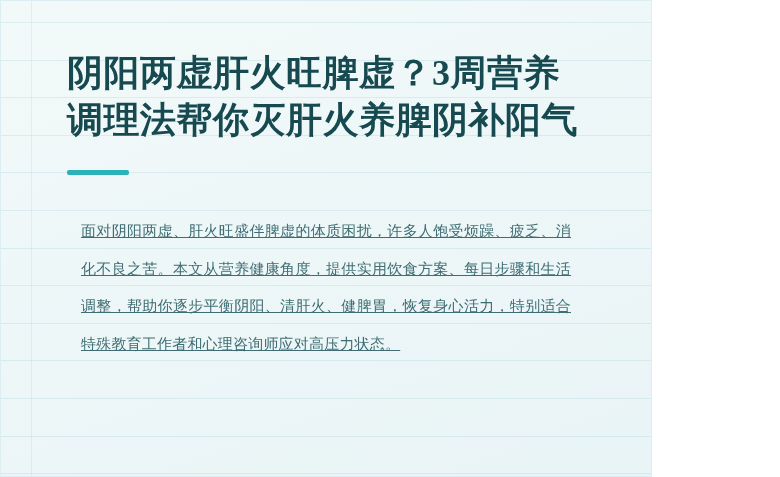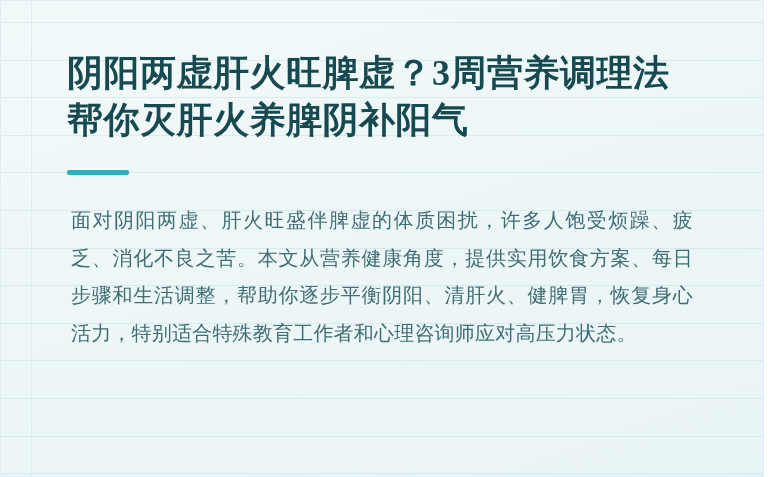--- a/index.html
+++ b/index.html
@@ -3,21 +3,21 @@
 <meta charset="utf-8">
 <style>
   html, body {
     margin: 0;
     padding: 0;
     background: #ffffff;
   }
 
   .banner {
     position: relative;
-    width: 764px;
+    width: 652px;
     height: 477px;
     box-sizing: border-box;
     overflow: hidden;
     background:
       linear-gradient(160deg, #f2f9f9 0%, #eef7f8 42%, #e9f4f6 100%);
     border: 1px solid #dceef1;
     font-family: "Liberation Sans", "DejaVu Sans", sans-serif;
   }
 
   
@@ -79,29 +79,30 @@
 
   .divider {
     margin-top: 26px;
     width: 62px;
     height: 5px;
     border-radius: 2px;
     background: #2bb2b8;
   }
 
   .body-copy {
-    margin: 4px;
+    margin: 14px;
     padding-top: 23px;
     color: #3f6d73;
-    font-size: 20px;
+    font-size: 15px;
     line-height: 37.6px;
     letter-spacing: 0.2px;
     max-width: 652px;
     text-align: justify;
     text-justify: inter-ideograph;
+    text-decoration: underline;
   }
 </style>
 </head>
 <body>
 
 <div class="banner">
 
   <div class="rule-lines"></div>
   <div class="v-rule"></div>
   <div class="dot-texture"></div>

